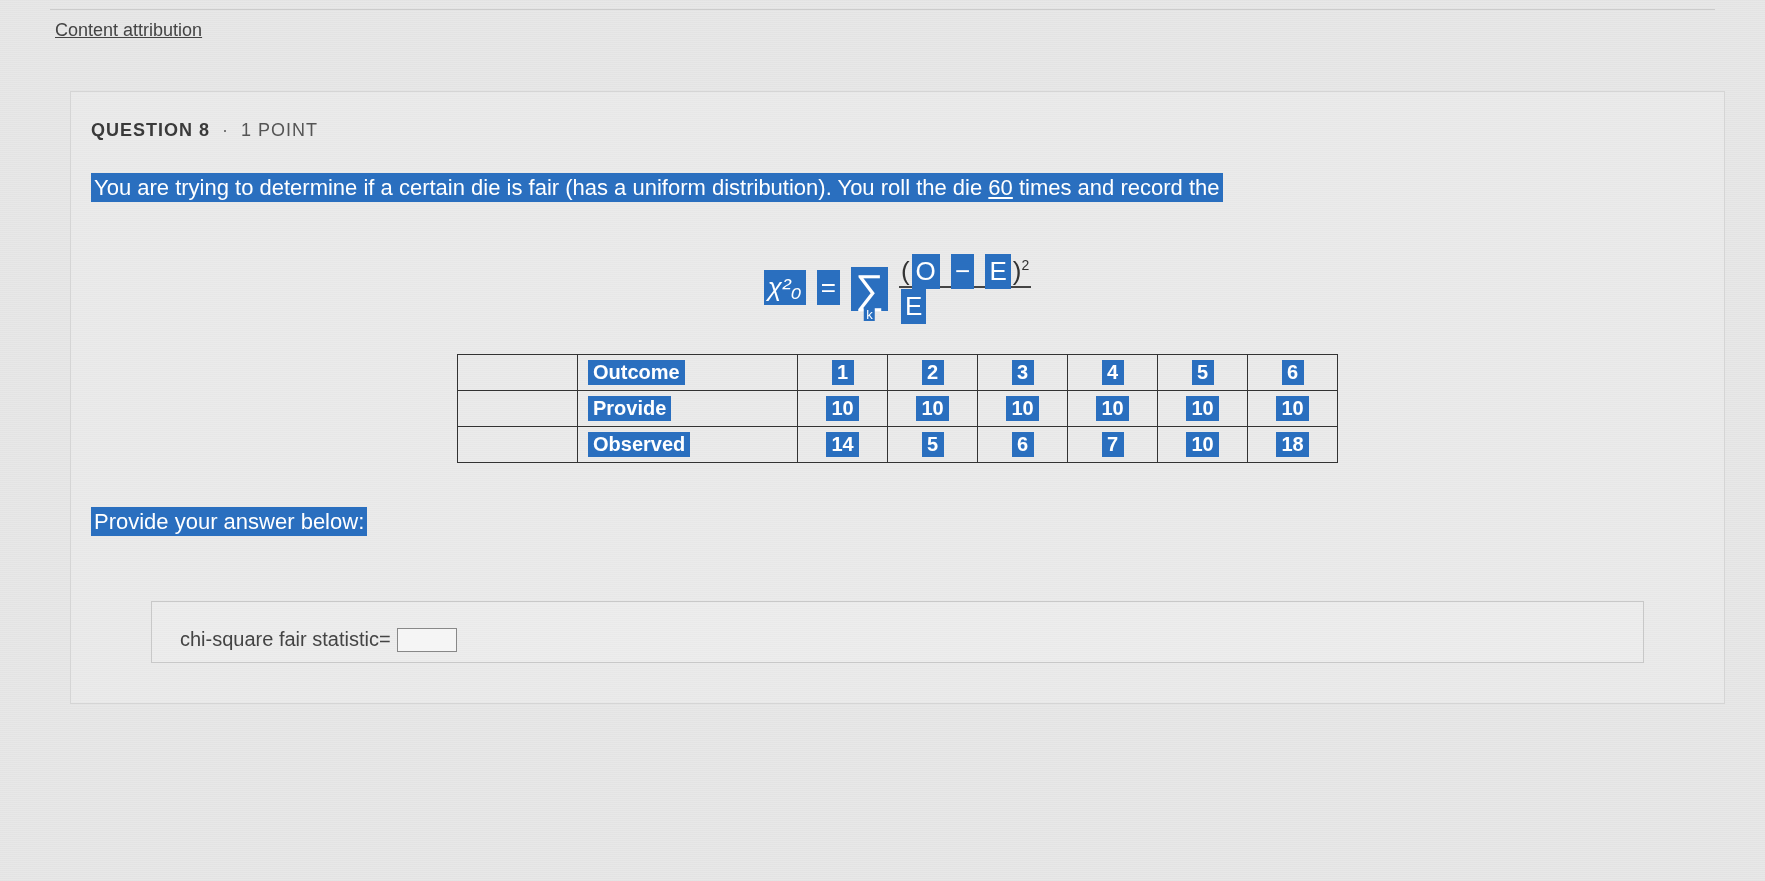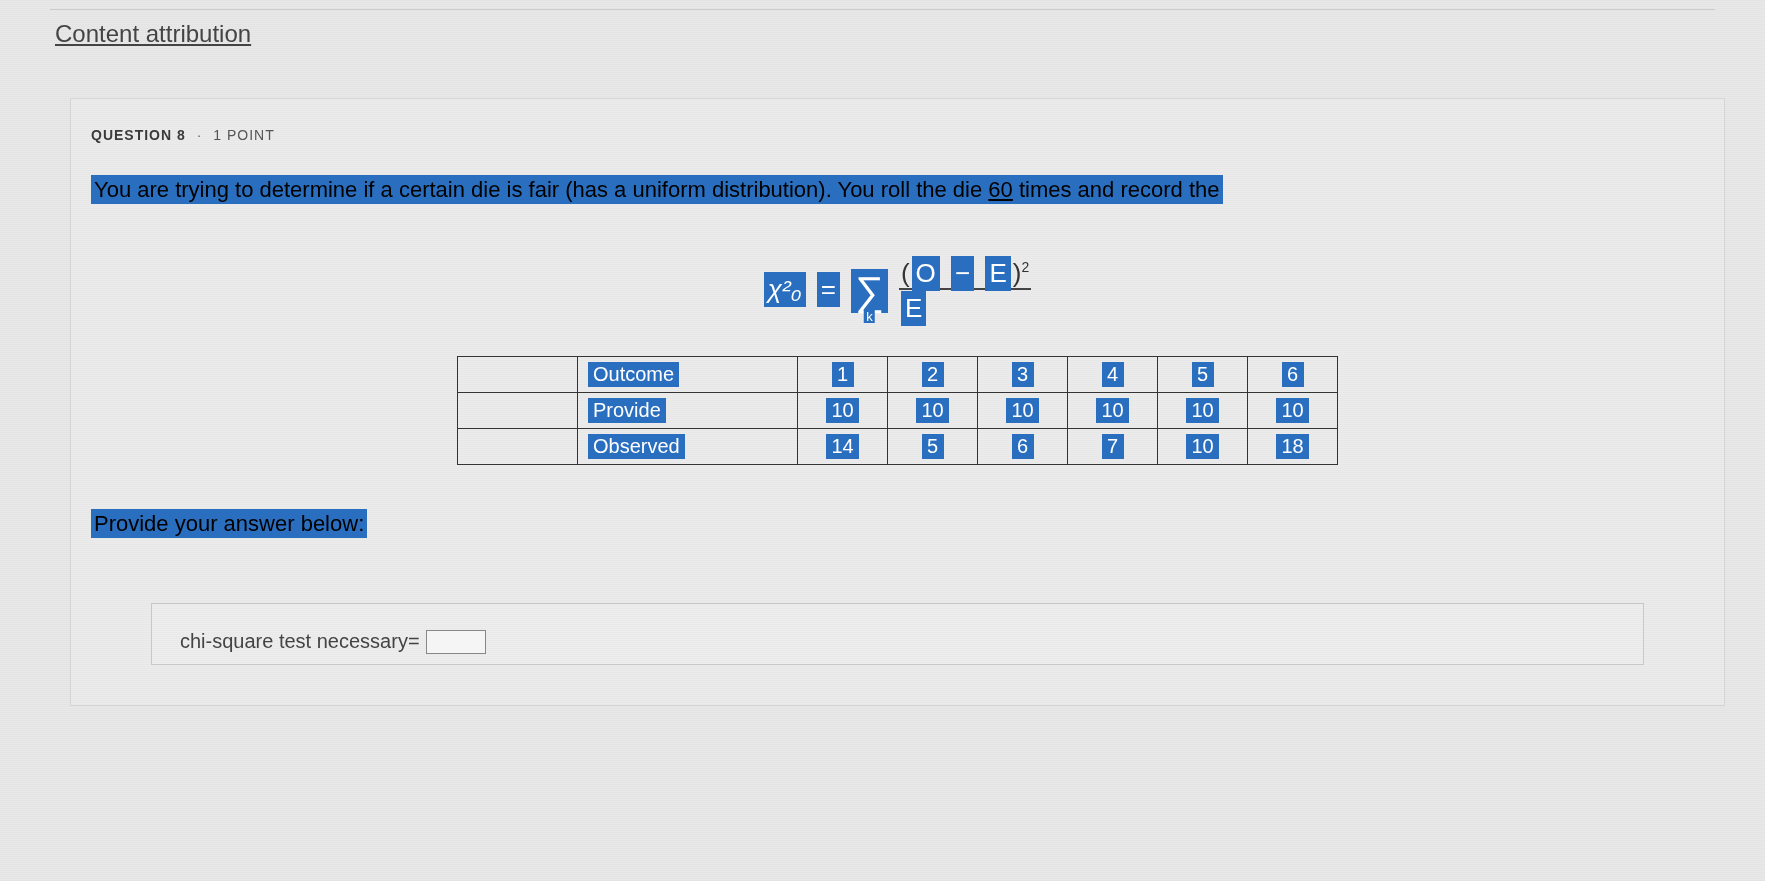--- a/index.html
+++ b/index.html
@@ -12,44 +12,44 @@
     color: #333;
     overflow: hidden;
   }
   .top-border {
     height: 10px;
     border-bottom: 1px solid #ccc;
     margin: 0 50px 10px 50px;
   }
   .attribution {
     margin-left: 55px;
-    font-size: 24px;
+    font-size: 18px;
     color: #444;
     text-decoration: underline;
     display: inline-block;
     padding-bottom: 30px;
   }
   .question-card {
     margin: 20px 40px 0 70px;
     border: 1px solid #d5d5d5;
     background: rgba(255,255,255,0.15);
     padding: 28px 20px 40px 20px;
   }
   .question-header {
-    font-size: 14px;
+    font-size: 18px;
     letter-spacing: 1px;
     color: #3a3a3a;
     margin-bottom: 28px;
   }
   .question-header .num { font-weight: 600; }
   .question-header .dot { margin: 0 6px; color: #666; }
   .question-header .pts { color: #555; }
   .highlighted {
     background: #2a6fbf;
-    color: #000000;
+    color: #ffffff;
     padding: 2px 3px;
     font-size: 22px;
     line-height: 1.7;
   }
   .question-text { margin-bottom: 30px; }
   .underline { text-decoration: underline; }
   .chi-sym { font-style: italic; }
   .formula {
     text-align: center;
     margin: 10px 0 30px 0;
@@ -58,20 +58,21 @@
   .formula .hl { background: #2a6fbf; color:#fff; padding: 2px 4px; margin:0 2px; display:inline-block;}
   .formula .stack { display:inline-block; vertical-align:middle; text-align:left; margin:0 2px;}
   .formula .numline { border-bottom: 2px solid #444; padding: 0 2px;}
   .formula .sigma { font-size: 40px; vertical-align: middle; display:inline-block; line-height:1; position:relative;}
   .formula .sigma::after { content:"k"; font-size:13px; position:absolute; bottom:-10px; left:50%; transform:translateX(-50%); color:#fff; background:#2a6fbf; padding:0 2px;}
   .formula .sup { font-size: 14px; vertical-align: super; }
 
   .data-table {
     margin: 0 auto 40px auto;
     border-collapse: collapse;
+    font-weight: bold;
   }
   .data-table td {
     border: 1px solid #333;
     height: 36px;
     text-align: center;
     font-size: 20px;
     padding: 2px 4px;
   }
   .data-table td.first-col { width: 120px; }
   .data-table td.label-col { width: 220px; text-align:left; padding-left:10px;}
@@ -168,21 +169,21 @@
     </tr>
   </tbody>
     </table>
 
   <div class="answer-prompt">
     <span class="highlighted">Provide your answer below:</span>
   </div>
 
   <div class="answer-box">
     <div class="answer-line">
-      <span>chi-square test necessary=</span>
+      <span>chi-square fair statistic=</span>
       <input class="answer-input" type="text" value="" style="">
     </div>
   </div>
 
 </div>
 
 
 
 
 </body></html>

